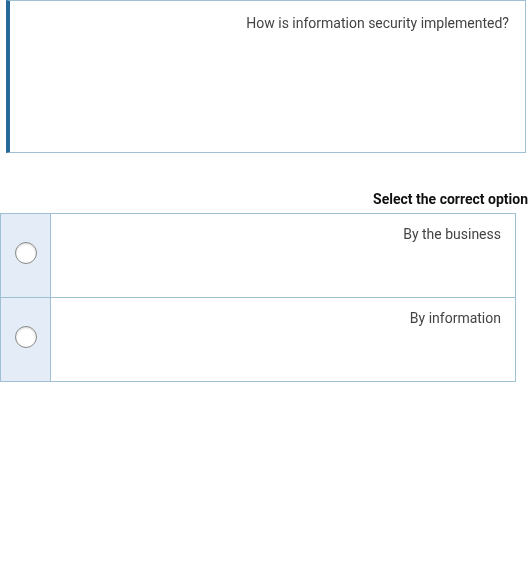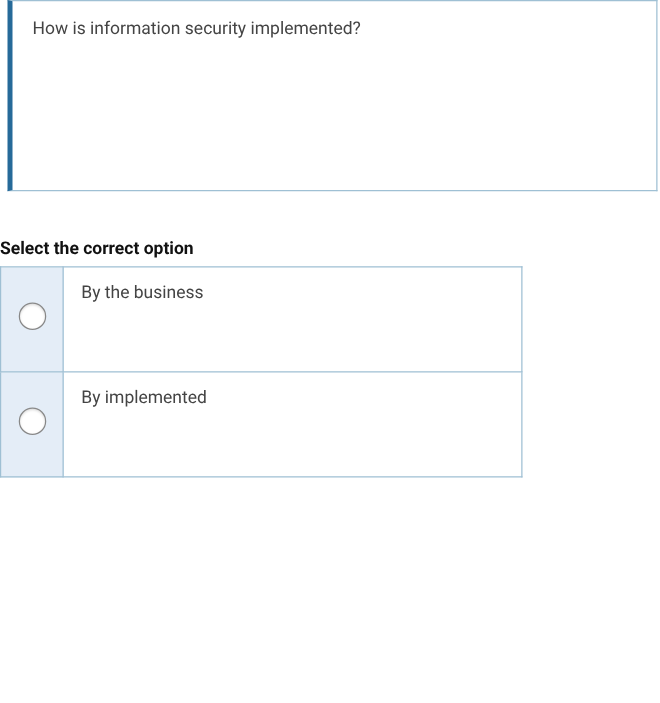--- a/index.html
+++ b/index.html
@@ -1,18 +1,19 @@
 <!DOCTYPE html>
 <html><head>
   <meta charset="utf-8">
   <style>
     * {
       box-sizing: border-box;
       margin: 0;
       padding: 0;
+      text-align: right;
     }
     body {
       font-family: -apple-system, BlinkMacSystemFont, "Segoe UI", Roboto, Helvetica, Arial, sans-serif;
       width: 528px;
       height: 562px;
       background: #fff;
       color: #333;
     }
     .question-box {
       border: 1px solid #9fc0d4;
@@ -27,21 +28,21 @@
       color: #444;
     }
     .prompt-label {
       font-size: 14px;
       font-weight: 700;
       color: #111;
       margin: 38px 0 6px 0;
       padding-left: 0;
     }
     .options-table {
-      width: 418px;
+      width: 516px;
       border-collapse: collapse;
     }
     .options-table td {
       border: 1px solid #9fc0d4;
       vertical-align: top;
     }
     .radio-cell {
       width: 50px;
       background: #e4edf7;
       text-align: center;
@@ -78,16 +79,16 @@
       <tr>
     <td class="radio-cell">
       <span class="radio-circle"></span>
     </td>
     <td class="option-cell">By the business</td>
   </tr>
   <tr>
     <td class="radio-cell">
       <span class="radio-circle"></span>
     </td>
-    <td class="option-cell">By implemented</td>
+    <td class="option-cell">By information</td>
   </tr>
 </tbody>
   </table>
 
 </body></html>

